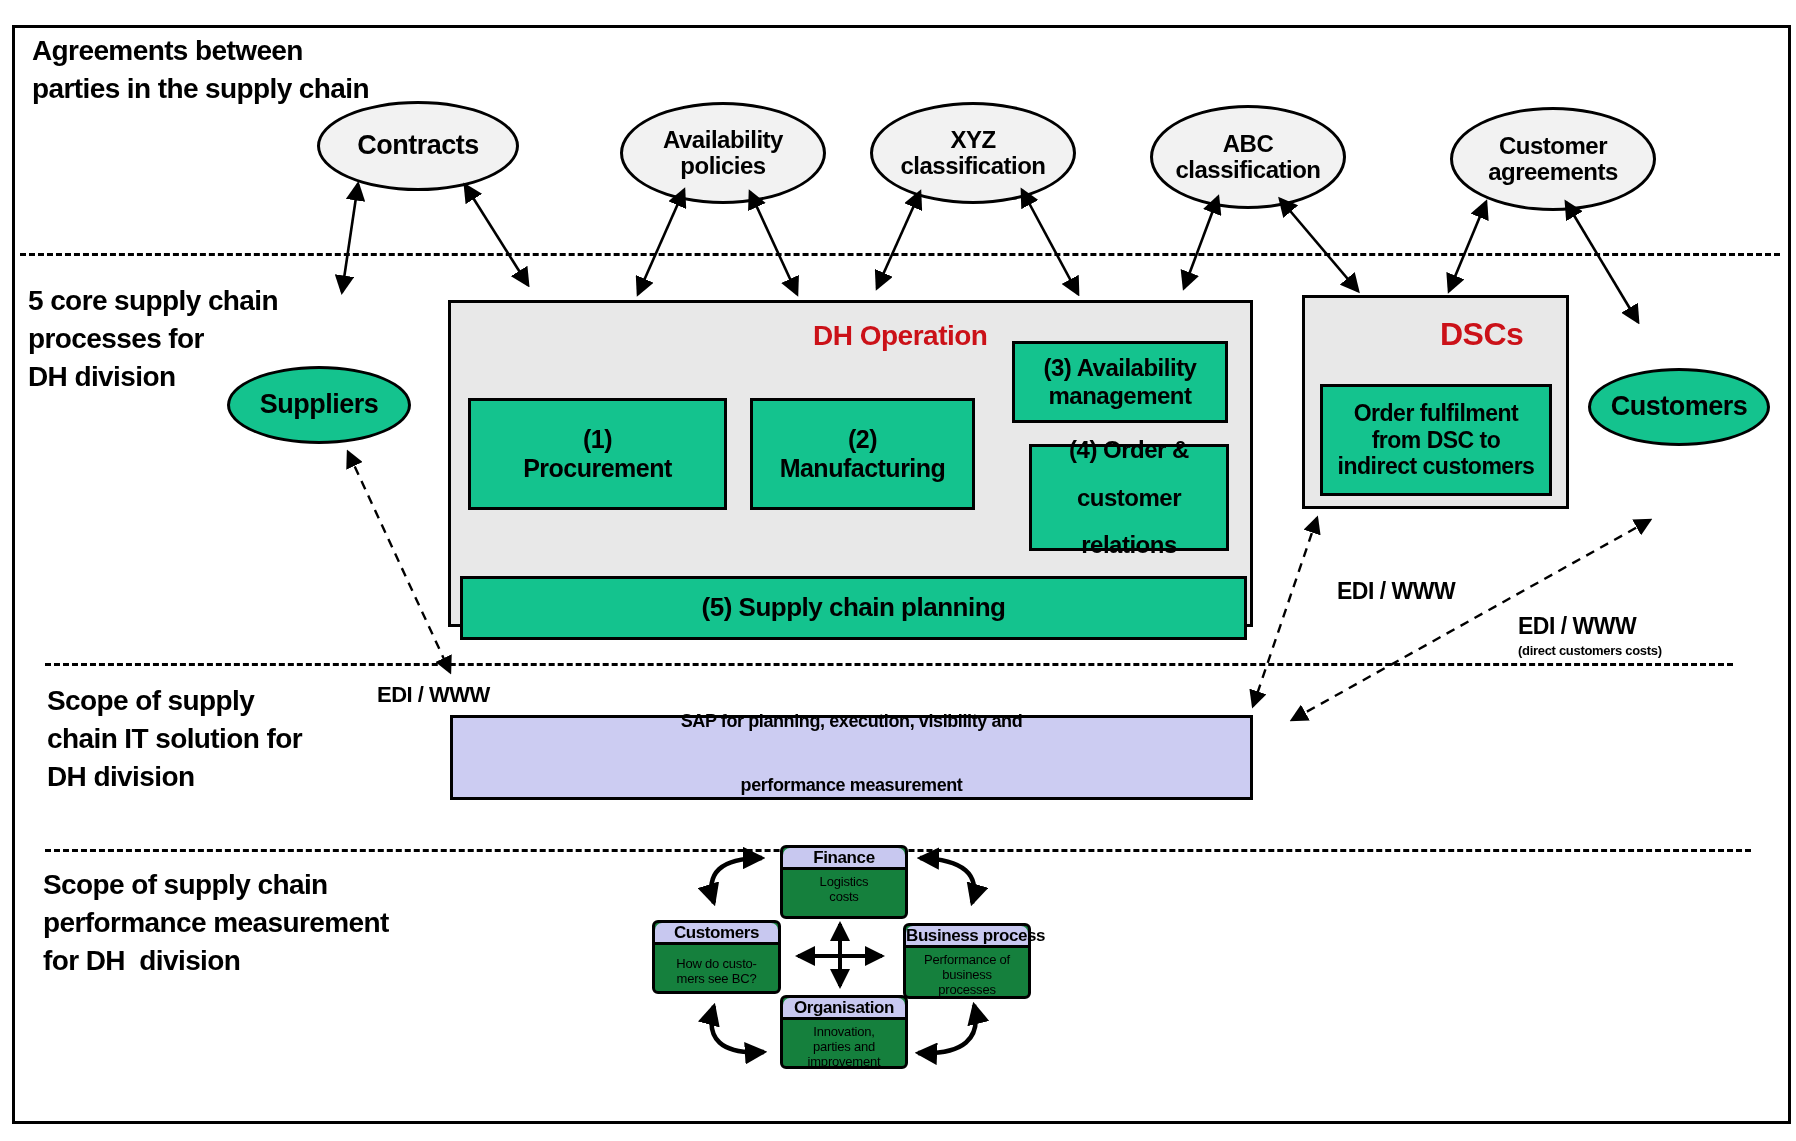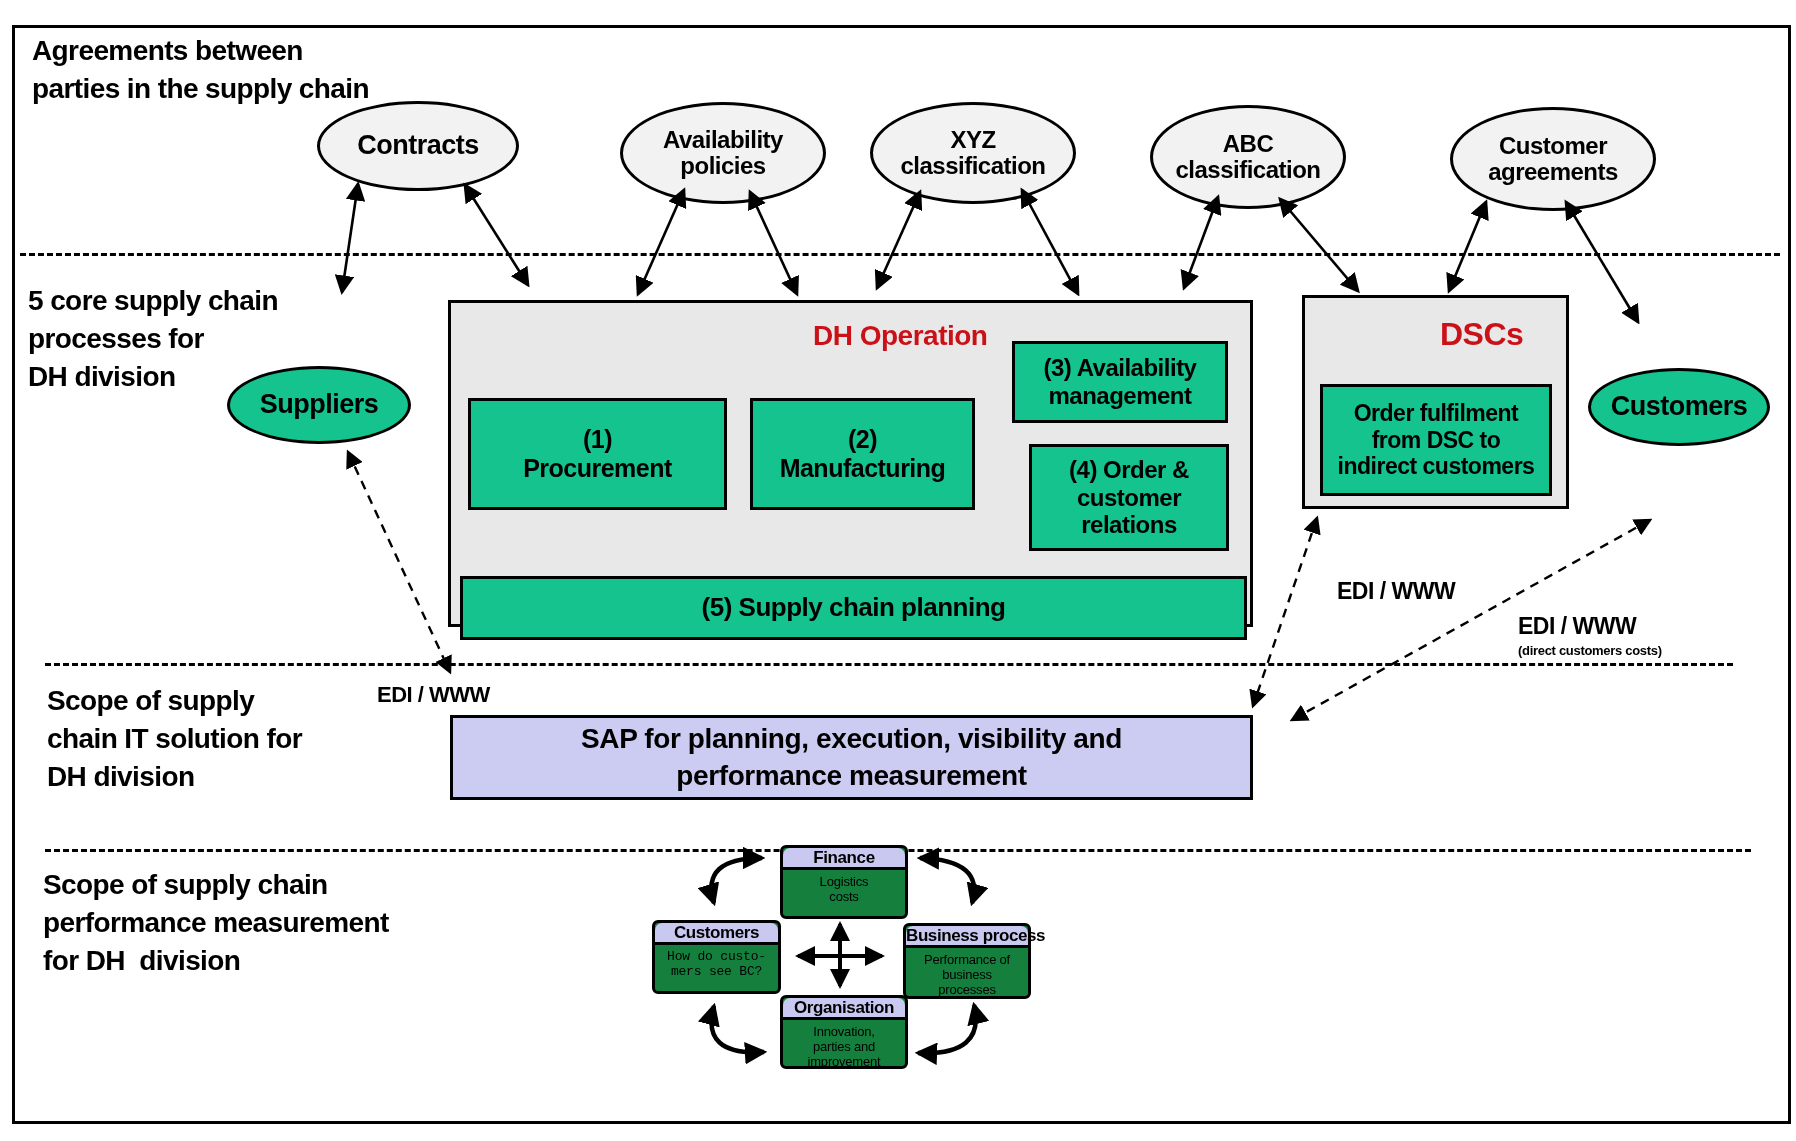--- a/index.html
+++ b/index.html
@@ -20,22 +20,22 @@
   .ellipse.green{background:#14c38e;}
   .panel{position:absolute;background:#e8e8e8;border:3px solid #000;}
   .panel-title{position:absolute;font-weight:bold;color:#cb1118;letter-spacing:-0.5px;white-space:nowrap;}
   .gbox{
     position:absolute;background:#14c38e;border:3px solid #000;
     display:flex;flex-direction:column;align-items:center;justify-content:center;
     text-align:center;font-weight:bold;letter-spacing:-0.5px;line-height:1.15;margin-top:30px;
   }
   .sap{
     position:absolute;background:#ccccf2;border:3px solid #000;
-    display:flex;flex-direction:column;align-items:center;justify-content:center;
-    text-align:center;font-weight:bold;font-size:28px;letter-spacing:-0.4px;line-height:1.3;
+    display:flex;flex-direction:column;align-items:center;justify-content:flex-end;
+    text-align:center;font-weight:bold;font-size:18px;letter-spacing:-0.4px;line-height:1.3;gap:40px;
   }
   .edi{position:absolute;font-weight:bold;letter-spacing:-0.5px;white-space:nowrap;}
   .edi-sub{position:absolute;font-weight:bold;font-size:13px;letter-spacing:-0.3px;white-space:nowrap;}
   .score{
     position:absolute;background:#15803d;border:3px solid #000;border-radius:6px;
     overflow:visible;
   }
   .score .hd{
     background:#c8c8f0;border-bottom:3px solid #000;border-radius:7px 7px 0 0;
     font-weight:bold;font-size:17px;text-align:center;line-height:19px;height:19px;
@@ -107,21 +107,21 @@
     <span>Procurement</span>
   </div>
   <div class="gbox" style="left:750px;top:368px;width:219px;height:106px;font-size:25px;">
     <span>(2)</span>
     <span>Manufacturing</span>
   </div>
   <div class="gbox" style="left:1012px;top:311px;width:210px;height:76px;font-size:24px;">
     <span>(3) Availability</span>
     <span>management</span>
   </div>
-  <div class="gbox" style="left:1029px;top:414px;width:194px;height:101px;font-size:24px;">
+  <div class="gbox" style="left:1029px;top:414px;width:194px;height:101px;font-size:24px;gap:20px;">
     <span>(4) Order &amp;</span>
     <span>customer</span>
     <span>relations</span>
   </div>
   <div class="gbox" style="left:460px;top:546px;width:781px;height:58px;font-size:26px;">
     <span>(5) Supply chain planning</span>
   </div>
 
   <div class="panel" style="left:1302px;top:295px;width:261px;height:208px;"></div>
   <div class="panel-title" style="left:1440px;top:316px;font-size:32px;">DSCs</div>
@@ -140,21 +140,21 @@
   <div class="edi" style="left:1337px;top:578px;font-size:23px;">EDI / WWW</div>
   <div class="edi" style="left:1518px;top:613px;font-size:23px;">EDI / WWW</div>
   <div class="edi-sub" style="left:1518px;top:643px;">(direct customers costs)</div>
 
   <div class="score" style="left:780px;top:845px;width:122px;height:68px;">
     <div class="hd">Finance</div>
     <div class="bd"><span>Logistics</span><br><span>costs</span></div>
   </div>
   <div class="score" style="left:652px;top:920px;width:123px;height:68px;">
     <div class="hd">Customers</div>
-    <div class="bd" style="padding-top:5px;font-family:Liberation Mono, monospace;"><span>How do custo-</span><br><span>mers see BC?</span></div>
+    <div class="bd" style="padding-top:12px;"><span>How do custo-</span><br><span>mers see BC?</span></div>
   </div>
   <div class="score" style="left:903px;top:923px;width:122px;height:70px;">
     <div class="hd">Business process</div>
     <div class="bd"><span>Performance of</span><br><span>business</span><br><span>processes</span></div>
   </div>
   <div class="score" style="left:780px;top:995px;width:122px;height:68px;">
     <div class="hd">Organisation</div>
     <div class="bd"><span>Innovation,</span><br><span>parties and</span><br><span>improvement</span></div>
   </div>
 

